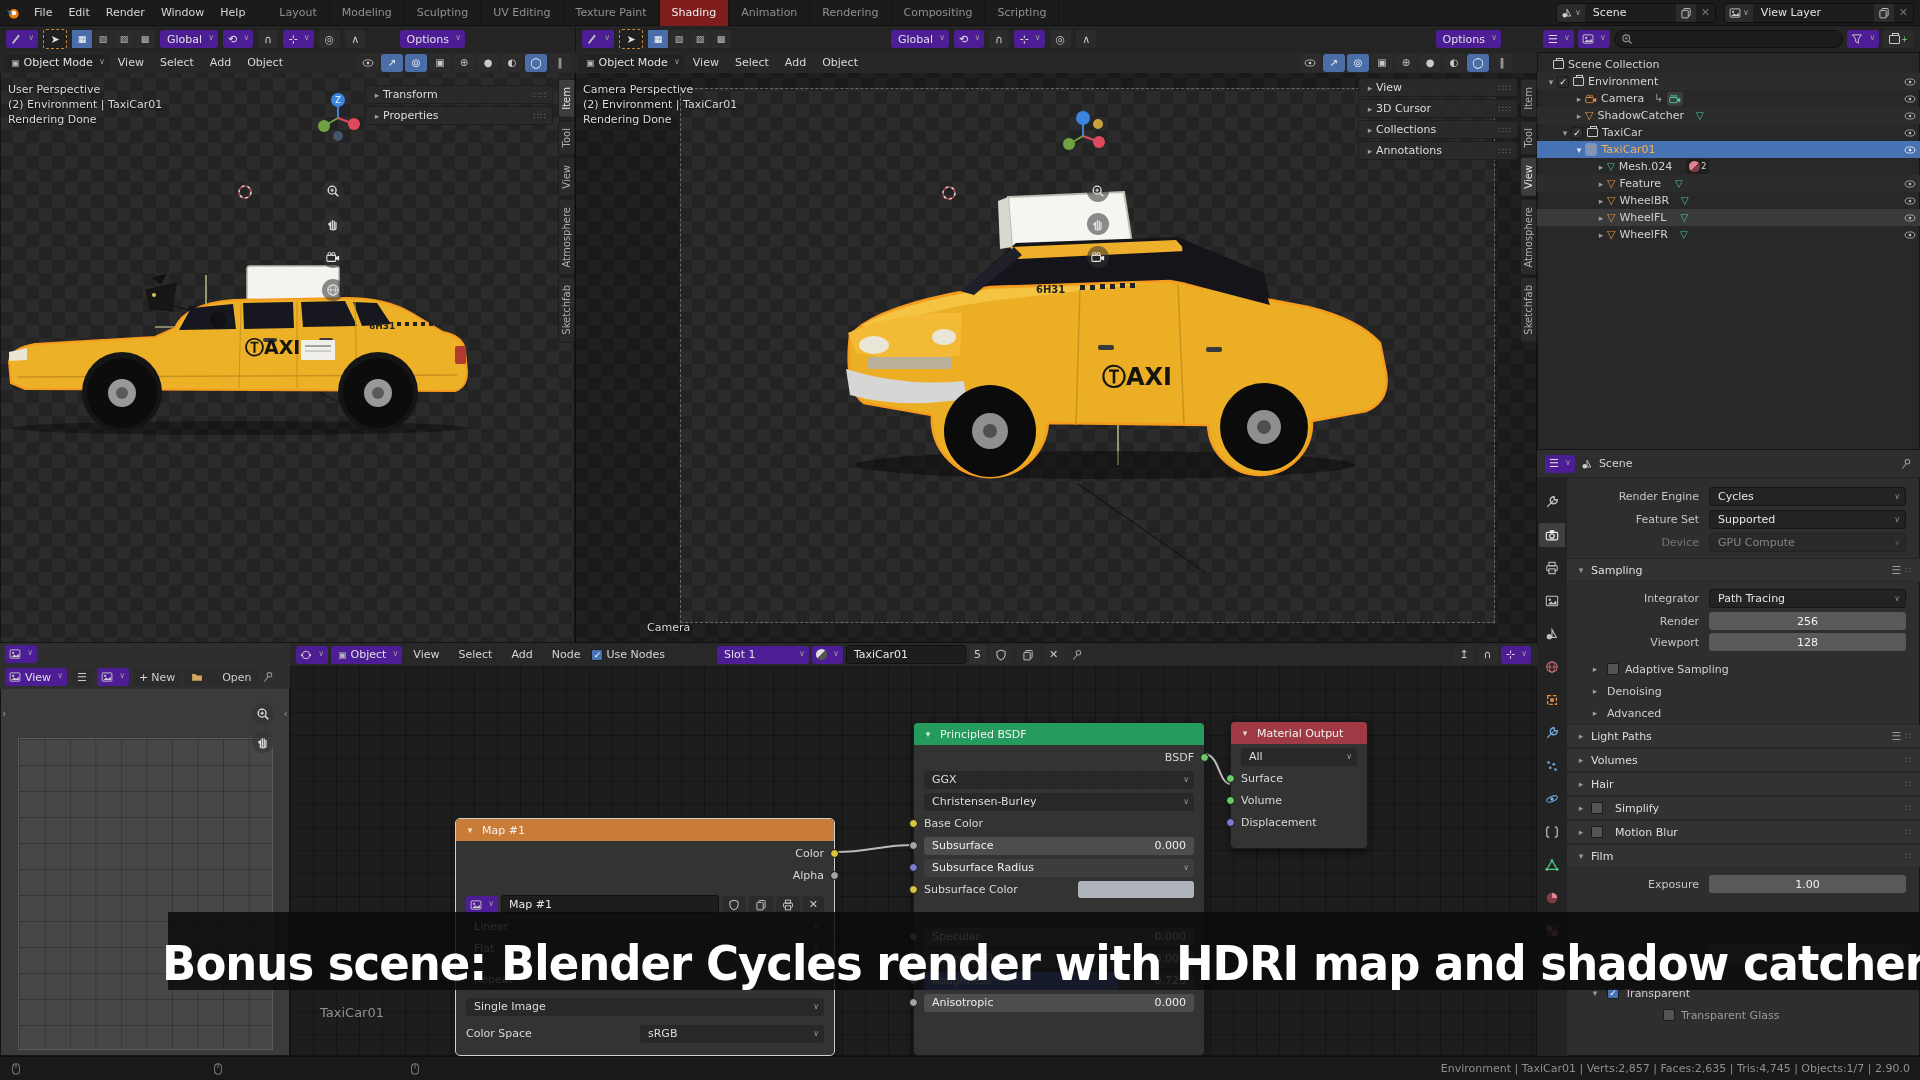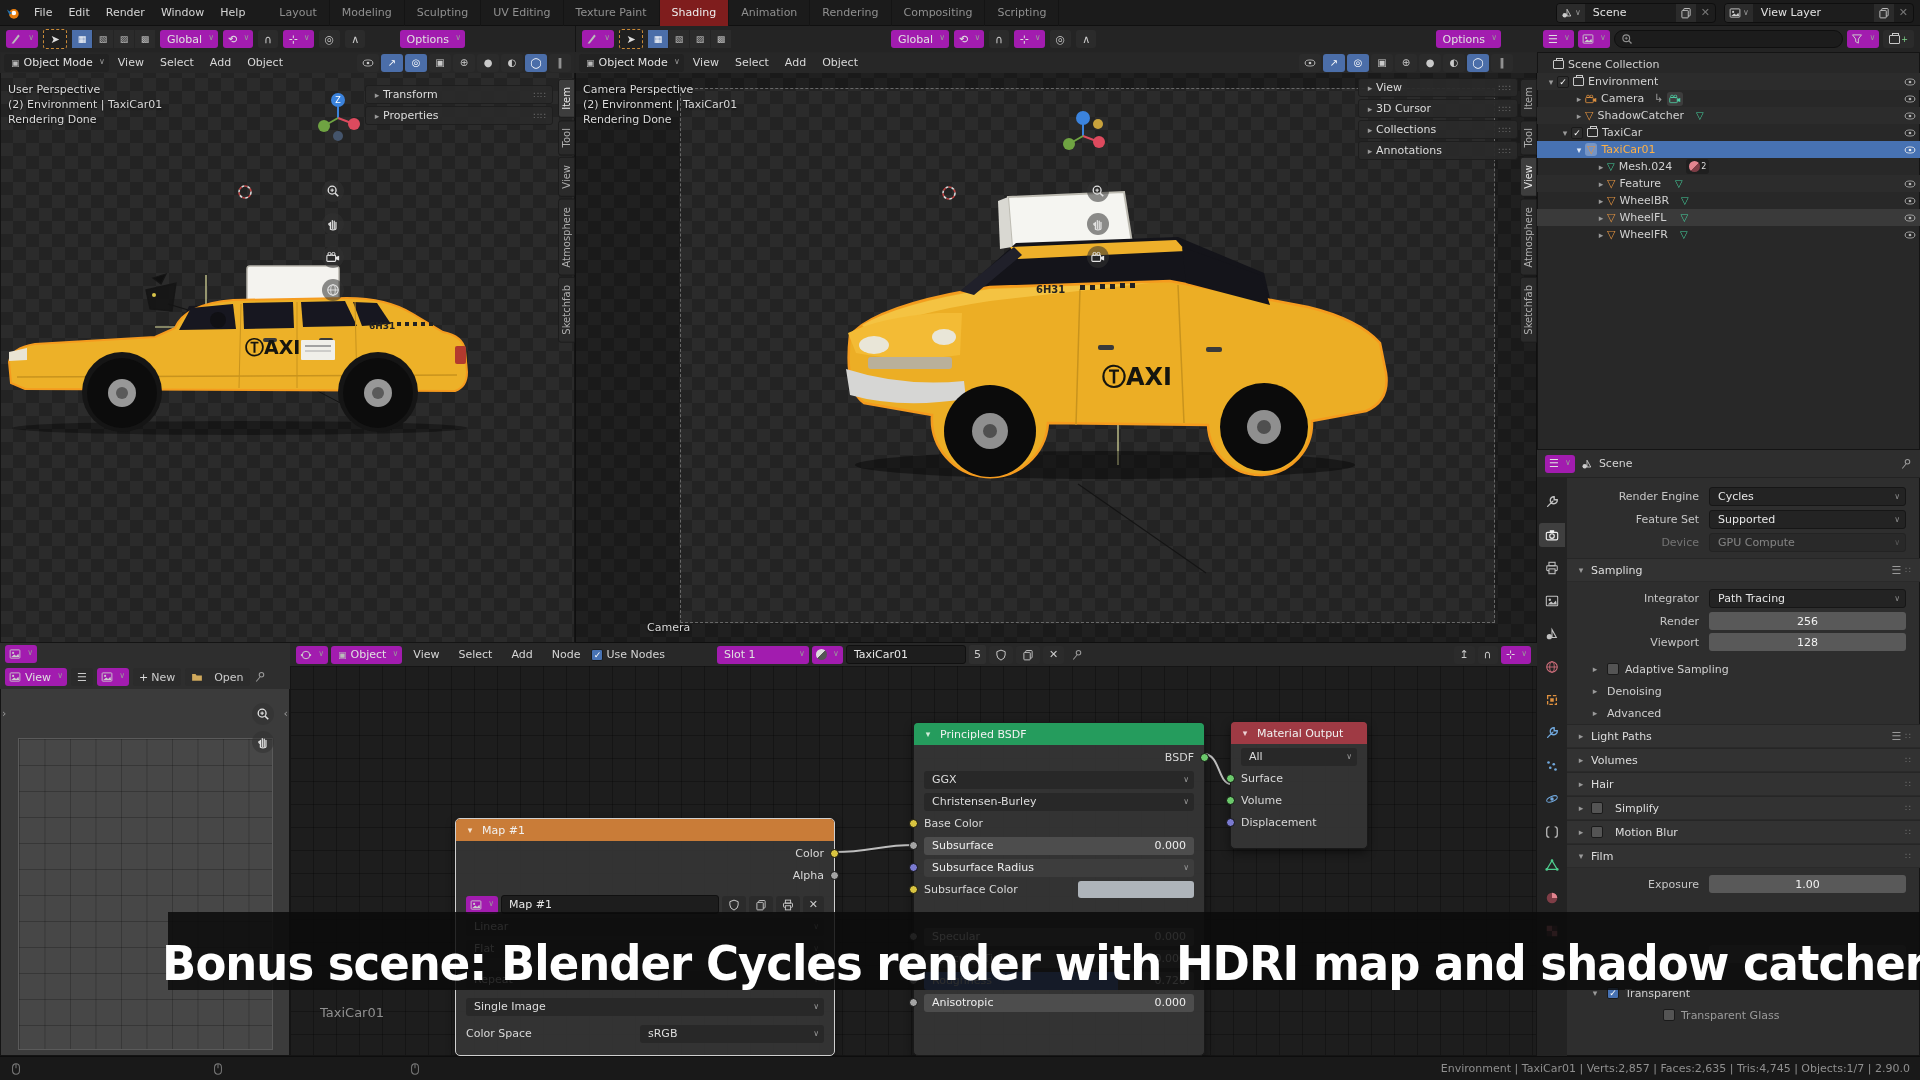--- a/index.html
+++ b/index.html
@@ -1,21 +1,21 @@
 <!DOCTYPE html>
 <html><head>
 <meta charset="utf-8">
 <style>
 *{box-sizing:border-box;margin:0;padding:0}
 body{margin:0;background:#000;font-family:"DejaVu Sans","Liberation Sans",sans-serif;font-size:11px;color:#d4d4d4}
 #root{position:relative;width:1920px;height:1080px;overflow:hidden;background:#1a1a1a}
 .abs{position:absolute}
 .region{box-shadow:inset 0 0 0 1px #141414}
 
-.dd{position:relative;background:#a21caf;border-radius:3px;height:18px;display:inline-flex;align-items:center;padding:0 16px 0 7px;color:#e0e0e0;white-space:nowrap}
+.dd{position:relative;background:#4c1d95;border-radius:3px;height:18px;display:inline-flex;align-items:center;padding:0 16px 0 7px;color:#e0e0e0;white-space:nowrap}
 .dd::after{content:"∨";position:absolute;right:4px;top:4px;font-size:8px;color:#999;line-height:1}
 .btn{background:#2b2b2b;border-radius:3px;height:18px;display:inline-flex;align-items:center;justify-content:center;padding:0 6px;color:#ccc}
 .chk{width:12px;height:12px;background:#545454;border:1px solid #1a1a1a;border-radius:2px;display:inline-flex;align-items:center;justify-content:center;font-size:9px;color:#fff;flex:none}
 .chk.on{background:#4772b3}
 .chk.dark{background:#2e2e2e}
 .tri{color:#9a9a9a;font-size:9px;width:12px;display:inline-block;text-align:center;flex:none}
 .dots{color:#6f6f6f;font-size:9px;letter-spacing:1px}
 .ic{width:14px;height:14px;flex:none}
 .ic12{width:12px;height:12px;flex:none}
 .menu-item{padding:0 8px;height:100%;display:inline-flex;align-items:center;color:#d6d6d6}
@@ -941,21 +941,21 @@
       <span class="btn">☰</span>
       <span class="dd" style="padding-left:4px">
           <svg class="ic12" style="color:#ccc" viewBox="0 0 16 14">
             <use href="#sy-img"></use>
           </svg>
         </span>
       <span class="btn" style="gap:3px">
           <span style="color:#ddd">+</span>
           <span>New</span>
         </span>
-      <span class="btn" style="gap:11px">
+      <span class="btn" style="gap:19px">
           <svg class="ic12" style="color:#d0a95c" viewBox="0 0 16 14">
             <use href="#sy-folder"></use>
           </svg>
           <span>Open</span>
         </span>
       <svg class="ic12" style="color:#9a9a9a" viewBox="0 0 16 16">
           <use href="#sy-pin"></use>
         </svg>
     </div>
     <div id="iegrid"></div>

